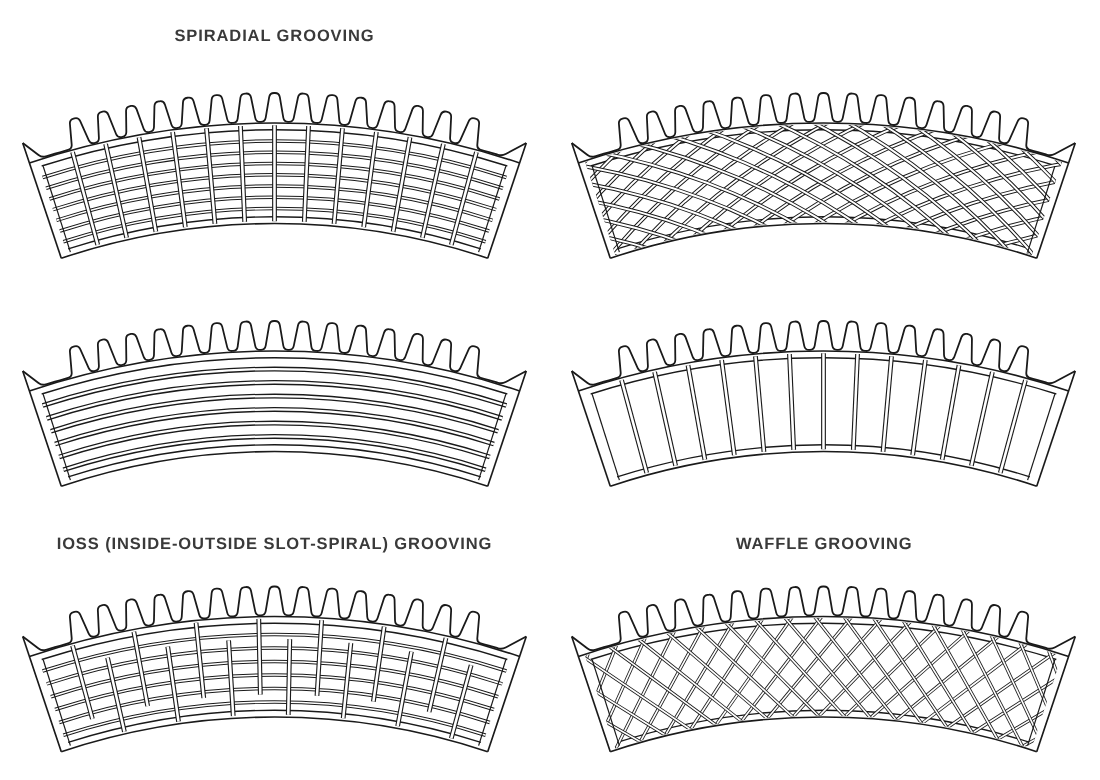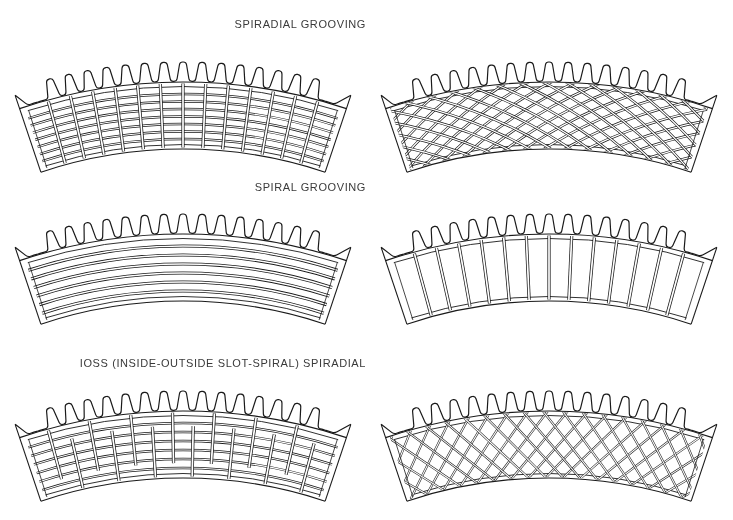--- a/index.html
+++ b/index.html
@@ -1,19 +1,19 @@
 <!DOCTYPE html>
 <html><head>
 <meta charset="utf-8">
 <style>
   html,body{margin:0;padding:0;background:#fff;}
   body{width:733px;height:520px;overflow:hidden;font-family:"Liberation Sans",sans-serif;}
   .grid{display:grid;grid-template-columns:366px 367px;grid-template-rows:173px 173px 174px;width:733px;height:520px;}
   .cell{position:relative;}
-  .title{position:absolute;left:0;right:0;text-align:right;font-size:11px;font-weight:400;
+  .title{position:absolute;left:0;right:0;text-align:center;font-size:11px;font-weight:700;
          letter-spacing:0.6px;color:#3a3a3a;white-space:nowrap;}
   .cell svg{position:absolute;left:0;display:block;}
   .r1 .title{top:18px}.r2 .title{top:8px}.r3 .title{top:11px}
   .r1 svg{top:27px}.r2 svg{top:6px}.r3 svg{top:10px}
 </style>
 </head>
 <body>
 
 <div class="grid">
 
@@ -182,21 +182,20 @@
         <path d="M40.85 145.15 A 448 448 0 0 1 325.15 145.15" fill="none" stroke="#1a1a1a" stroke-width="1.1"></path>
         <path d="M15.15 68.34 L25.67 76.37 Q 27.90 78.07 30.57 77.25 L31.24 77.04 Q 33.92 76.21 36.60 75.42 L37.28 75.22 Q 39.96 74.43 42.66 73.68 L45.33 72.93 Q 48.03 72.17 47.79 69.38 L46.60 55.53 Q 46.36 52.74 49.05 52.05 L49.65 51.89 Q 52.34 51.20 53.48 53.76 L59.14 66.45 Q 60.28 69.01 62.89 68.39 L63.46 68.25 Q 66.07 67.63 65.93 64.83 L65.24 50.95 Q 65.10 48.15 67.82 47.56 L68.42 47.42 Q 71.13 46.83 72.18 49.42 L77.38 62.32 Q 78.43 64.91 81.05 64.38 L81.64 64.27 Q 84.26 63.74 84.22 60.94 L84.04 47.04 Q 84.00 44.24 86.73 43.74 L87.34 43.63 Q 90.07 43.13 91.03 45.77 L95.76 58.84 Q 96.71 61.47 99.35 61.04 L99.94 60.94 Q 102.58 60.51 102.65 57.71 L102.96 43.81 Q 103.02 41.01 105.77 40.61 L106.38 40.52 Q 109.13 40.12 109.99 42.79 L114.25 56.02 Q 115.10 58.69 117.76 58.35 L118.35 58.28 Q 121.01 57.94 121.17 55.14 L121.99 41.27 Q 122.15 38.47 124.91 38.17 L125.53 38.10 Q 128.29 37.80 129.05 40.50 L132.83 53.88 Q 133.59 56.57 136.25 56.33 L136.85 56.28 Q 139.52 56.04 139.78 53.25 L141.09 39.41 Q 141.36 36.62 144.13 36.42 L144.75 36.38 Q 147.52 36.18 148.18 38.90 L151.47 52.40 Q 152.13 55.12 154.81 54.98 L155.40 54.95 Q 158.08 54.80 158.44 52.03 L160.26 38.24 Q 160.62 35.47 163.40 35.37 L164.02 35.35 Q 166.79 35.25 167.36 37.99 L170.16 51.60 Q 170.72 54.35 173.40 54.30 L174.00 54.29 Q 176.67 54.24 177.14 51.48 L179.45 37.77 Q 179.91 35.01 182.69 35.01 L183.31 35.01 Q 186.09 35.01 186.55 37.77 L188.86 51.48 Q 189.33 54.24 192.00 54.29 L192.60 54.30 Q 195.28 54.35 195.84 51.60 L198.64 37.99 Q 199.21 35.25 201.98 35.35 L202.60 35.37 Q 205.38 35.47 205.74 38.24 L207.56 52.03 Q 207.92 54.80 210.60 54.95 L211.19 54.98 Q 213.87 55.12 214.53 52.40 L217.82 38.90 Q 218.48 36.18 221.25 36.38 L221.87 36.42 Q 224.64 36.62 224.91 39.41 L226.22 53.25 Q 226.48 56.04 229.15 56.28 L229.75 56.33 Q 232.41 56.57 233.17 53.88 L236.95 40.50 Q 237.71 37.80 240.47 38.10 L241.09 38.17 Q 243.85 38.47 244.01 41.27 L244.83 55.14 Q 244.99 57.94 247.65 58.28 L248.24 58.35 Q 250.90 58.69 251.75 56.02 L256.01 42.79 Q 256.87 40.12 259.62 40.52 L260.23 40.61 Q 262.98 41.01 263.04 43.81 L263.35 57.71 Q 263.42 60.51 266.06 60.94 L266.65 61.04 Q 269.29 61.47 270.24 58.84 L274.97 45.77 Q 275.93 43.13 278.66 43.63 L279.27 43.74 Q 282.00 44.24 281.96 47.04 L281.78 60.94 Q 281.74 63.74 284.36 64.27 L284.95 64.38 Q 287.57 64.91 288.62 62.32 L293.82 49.42 Q 294.87 46.83 297.58 47.42 L298.18 47.56 Q 300.90 48.15 300.76 50.95 L300.07 64.83 Q 299.93 67.63 302.54 68.25 L303.11 68.39 Q 305.72 69.01 306.86 66.45 L312.52 53.76 Q 313.66 51.20 316.35 51.89 L316.95 52.05 Q 319.64 52.74 319.40 55.53 L318.21 69.38 Q 317.97 72.17 320.04 72.74 L320.50 72.87 Q 322.58 73.44 325.27 74.22 L325.94 74.41 Q 328.63 75.19 331.31 75.99 L331.98 76.20 Q 334.67 77.00 337.13 75.68 L350.85 68.34" fill="none" stroke="#1a1a1a" stroke-width="1.2"></path>
         <path d="M15.15 68.34 L40.85 145.15" fill="none" stroke="#1a1a1a" stroke-width="1.1"></path>
         <path d="M350.85 68.34 L325.15 145.15" fill="none" stroke="#1a1a1a" stroke-width="1.1"></path>
         <path d="M28.79 83.87 L46.93 141.06" fill="none" stroke="#1a1a1a" stroke-width="0.8"></path>
         <path d="M337.21 83.87 L319.07 141.06" fill="none" stroke="#1a1a1a" stroke-width="0.8"></path>
       </svg>
   </figure>
 
   <figure class="cell r2" style="margin:0">
-    <div class="title">SPIRAL GROOVING</div>
     <svg width="366" height="152" viewBox="0 0 366 152">
         <defs>
           <clipPath id="clip2">
             <path d="M24.17 81.16 A 514 514 0 0 1 341.83 81.16 L321.75 142.98 A 449 449 0 0 0 44.25 142.98 Z"></path>
           </clipPath>
         </defs>
         <path d="M27.79 83.67 A 510.5 510.5 0 0 1 338.21 83.67" fill="none" stroke="#1a1a1a" stroke-width="0.9"></path>
         <path d="M45.43 138.92 A 452.5 452.5 0 0 1 320.57 138.92" fill="none" stroke="#1a1a1a" stroke-width="0.9"></path>
         <g clip-path="url(#clip2)">
           <path d="M42.23 134.17 A 458 458 0 0 1 323.77 134.17" fill="none" stroke="#1a1a1a" stroke-width="3.2"></path>
@@ -263,21 +262,21 @@
         <path d="M40.85 145.15 A 448 448 0 0 1 325.15 145.15" fill="none" stroke="#1a1a1a" stroke-width="1.1"></path>
         <path d="M15.15 68.34 L25.67 76.37 Q 27.90 78.07 30.57 77.25 L31.24 77.04 Q 33.92 76.21 36.60 75.42 L37.28 75.22 Q 39.96 74.43 42.66 73.68 L45.33 72.93 Q 48.03 72.17 47.79 69.38 L46.60 55.53 Q 46.36 52.74 49.05 52.05 L49.65 51.89 Q 52.34 51.20 53.48 53.76 L59.14 66.45 Q 60.28 69.01 62.89 68.39 L63.46 68.25 Q 66.07 67.63 65.93 64.83 L65.24 50.95 Q 65.10 48.15 67.82 47.56 L68.42 47.42 Q 71.13 46.83 72.18 49.42 L77.38 62.32 Q 78.43 64.91 81.05 64.38 L81.64 64.27 Q 84.26 63.74 84.22 60.94 L84.04 47.04 Q 84.00 44.24 86.73 43.74 L87.34 43.63 Q 90.07 43.13 91.03 45.77 L95.76 58.84 Q 96.71 61.47 99.35 61.04 L99.94 60.94 Q 102.58 60.51 102.65 57.71 L102.96 43.81 Q 103.02 41.01 105.77 40.61 L106.38 40.52 Q 109.13 40.12 109.99 42.79 L114.25 56.02 Q 115.10 58.69 117.76 58.35 L118.35 58.28 Q 121.01 57.94 121.17 55.14 L121.99 41.27 Q 122.15 38.47 124.91 38.17 L125.53 38.10 Q 128.29 37.80 129.05 40.50 L132.83 53.88 Q 133.59 56.57 136.25 56.33 L136.85 56.28 Q 139.52 56.04 139.78 53.25 L141.09 39.41 Q 141.36 36.62 144.13 36.42 L144.75 36.38 Q 147.52 36.18 148.18 38.90 L151.47 52.40 Q 152.13 55.12 154.81 54.98 L155.40 54.95 Q 158.08 54.80 158.44 52.03 L160.26 38.24 Q 160.62 35.47 163.40 35.37 L164.02 35.35 Q 166.79 35.25 167.36 37.99 L170.16 51.60 Q 170.72 54.35 173.40 54.30 L174.00 54.29 Q 176.67 54.24 177.14 51.48 L179.45 37.77 Q 179.91 35.01 182.69 35.01 L183.31 35.01 Q 186.09 35.01 186.55 37.77 L188.86 51.48 Q 189.33 54.24 192.00 54.29 L192.60 54.30 Q 195.28 54.35 195.84 51.60 L198.64 37.99 Q 199.21 35.25 201.98 35.35 L202.60 35.37 Q 205.38 35.47 205.74 38.24 L207.56 52.03 Q 207.92 54.80 210.60 54.95 L211.19 54.98 Q 213.87 55.12 214.53 52.40 L217.82 38.90 Q 218.48 36.18 221.25 36.38 L221.87 36.42 Q 224.64 36.62 224.91 39.41 L226.22 53.25 Q 226.48 56.04 229.15 56.28 L229.75 56.33 Q 232.41 56.57 233.17 53.88 L236.95 40.50 Q 237.71 37.80 240.47 38.10 L241.09 38.17 Q 243.85 38.47 244.01 41.27 L244.83 55.14 Q 244.99 57.94 247.65 58.28 L248.24 58.35 Q 250.90 58.69 251.75 56.02 L256.01 42.79 Q 256.87 40.12 259.62 40.52 L260.23 40.61 Q 262.98 41.01 263.04 43.81 L263.35 57.71 Q 263.42 60.51 266.06 60.94 L266.65 61.04 Q 269.29 61.47 270.24 58.84 L274.97 45.77 Q 275.93 43.13 278.66 43.63 L279.27 43.74 Q 282.00 44.24 281.96 47.04 L281.78 60.94 Q 281.74 63.74 284.36 64.27 L284.95 64.38 Q 287.57 64.91 288.62 62.32 L293.82 49.42 Q 294.87 46.83 297.58 47.42 L298.18 47.56 Q 300.90 48.15 300.76 50.95 L300.07 64.83 Q 299.93 67.63 302.54 68.25 L303.11 68.39 Q 305.72 69.01 306.86 66.45 L312.52 53.76 Q 313.66 51.20 316.35 51.89 L316.95 52.05 Q 319.64 52.74 319.40 55.53 L318.21 69.38 Q 317.97 72.17 320.04 72.74 L320.50 72.87 Q 322.58 73.44 325.27 74.22 L325.94 74.41 Q 328.63 75.19 331.31 75.99 L331.98 76.20 Q 334.67 77.00 337.13 75.68 L350.85 68.34" fill="none" stroke="#1a1a1a" stroke-width="1.2"></path>
         <path d="M15.15 68.34 L40.85 145.15" fill="none" stroke="#1a1a1a" stroke-width="1.1"></path>
         <path d="M350.85 68.34 L325.15 145.15" fill="none" stroke="#1a1a1a" stroke-width="1.1"></path>
         <path d="M28.79 83.87 L46.93 141.06" fill="none" stroke="#1a1a1a" stroke-width="0.8"></path>
         <path d="M337.21 83.87 L319.07 141.06" fill="none" stroke="#1a1a1a" stroke-width="0.8"></path>
       </svg>
   </figure>
 
   <figure class="cell r3" style="margin:0">
-    <div class="title">IOSS (INSIDE-OUTSIDE SLOT-SPIRAL) SPIRADIAL</div>
+    <div class="title">IOSS (INSIDE-OUTSIDE SLOT-SPIRAL) GROOVING</div>
     <svg width="366" height="152" viewBox="0 0 366 152">
         <defs>
           <clipPath id="clip4">
             <path d="M24.17 81.16 A 514 514 0 0 1 341.83 81.16 L321.75 142.98 A 449 449 0 0 0 44.25 142.98 Z"></path>
           </clipPath>
         </defs>
         <path d="M27.79 83.67 A 510.5 510.5 0 0 1 338.21 83.67" fill="none" stroke="#1a1a1a" stroke-width="0.9"></path>
         <path d="M45.43 138.92 A 452.5 452.5 0 0 1 320.57 138.92" fill="none" stroke="#1a1a1a" stroke-width="0.9"></path>
         <g clip-path="url(#clip4)">
           <path d="M42.23 134.17 A 458 458 0 0 1 323.77 134.17" fill="none" stroke="#1a1a1a" stroke-width="2.4"></path>
@@ -325,20 +324,21 @@
         <path d="M40.85 145.15 A 448 448 0 0 1 325.15 145.15" fill="none" stroke="#1a1a1a" stroke-width="1.1"></path>
         <path d="M15.15 68.34 L25.67 76.37 Q 27.90 78.07 30.57 77.25 L31.24 77.04 Q 33.92 76.21 36.60 75.42 L37.28 75.22 Q 39.96 74.43 42.66 73.68 L45.33 72.93 Q 48.03 72.17 47.79 69.38 L46.60 55.53 Q 46.36 52.74 49.05 52.05 L49.65 51.89 Q 52.34 51.20 53.48 53.76 L59.14 66.45 Q 60.28 69.01 62.89 68.39 L63.46 68.25 Q 66.07 67.63 65.93 64.83 L65.24 50.95 Q 65.10 48.15 67.82 47.56 L68.42 47.42 Q 71.13 46.83 72.18 49.42 L77.38 62.32 Q 78.43 64.91 81.05 64.38 L81.64 64.27 Q 84.26 63.74 84.22 60.94 L84.04 47.04 Q 84.00 44.24 86.73 43.74 L87.34 43.63 Q 90.07 43.13 91.03 45.77 L95.76 58.84 Q 96.71 61.47 99.35 61.04 L99.94 60.94 Q 102.58 60.51 102.65 57.71 L102.96 43.81 Q 103.02 41.01 105.77 40.61 L106.38 40.52 Q 109.13 40.12 109.99 42.79 L114.25 56.02 Q 115.10 58.69 117.76 58.35 L118.35 58.28 Q 121.01 57.94 121.17 55.14 L121.99 41.27 Q 122.15 38.47 124.91 38.17 L125.53 38.10 Q 128.29 37.80 129.05 40.50 L132.83 53.88 Q 133.59 56.57 136.25 56.33 L136.85 56.28 Q 139.52 56.04 139.78 53.25 L141.09 39.41 Q 141.36 36.62 144.13 36.42 L144.75 36.38 Q 147.52 36.18 148.18 38.90 L151.47 52.40 Q 152.13 55.12 154.81 54.98 L155.40 54.95 Q 158.08 54.80 158.44 52.03 L160.26 38.24 Q 160.62 35.47 163.40 35.37 L164.02 35.35 Q 166.79 35.25 167.36 37.99 L170.16 51.60 Q 170.72 54.35 173.40 54.30 L174.00 54.29 Q 176.67 54.24 177.14 51.48 L179.45 37.77 Q 179.91 35.01 182.69 35.01 L183.31 35.01 Q 186.09 35.01 186.55 37.77 L188.86 51.48 Q 189.33 54.24 192.00 54.29 L192.60 54.30 Q 195.28 54.35 195.84 51.60 L198.64 37.99 Q 199.21 35.25 201.98 35.35 L202.60 35.37 Q 205.38 35.47 205.74 38.24 L207.56 52.03 Q 207.92 54.80 210.60 54.95 L211.19 54.98 Q 213.87 55.12 214.53 52.40 L217.82 38.90 Q 218.48 36.18 221.25 36.38 L221.87 36.42 Q 224.64 36.62 224.91 39.41 L226.22 53.25 Q 226.48 56.04 229.15 56.28 L229.75 56.33 Q 232.41 56.57 233.17 53.88 L236.95 40.50 Q 237.71 37.80 240.47 38.10 L241.09 38.17 Q 243.85 38.47 244.01 41.27 L244.83 55.14 Q 244.99 57.94 247.65 58.28 L248.24 58.35 Q 250.90 58.69 251.75 56.02 L256.01 42.79 Q 256.87 40.12 259.62 40.52 L260.23 40.61 Q 262.98 41.01 263.04 43.81 L263.35 57.71 Q 263.42 60.51 266.06 60.94 L266.65 61.04 Q 269.29 61.47 270.24 58.84 L274.97 45.77 Q 275.93 43.13 278.66 43.63 L279.27 43.74 Q 282.00 44.24 281.96 47.04 L281.78 60.94 Q 281.74 63.74 284.36 64.27 L284.95 64.38 Q 287.57 64.91 288.62 62.32 L293.82 49.42 Q 294.87 46.83 297.58 47.42 L298.18 47.56 Q 300.90 48.15 300.76 50.95 L300.07 64.83 Q 299.93 67.63 302.54 68.25 L303.11 68.39 Q 305.72 69.01 306.86 66.45 L312.52 53.76 Q 313.66 51.20 316.35 51.89 L316.95 52.05 Q 319.64 52.74 319.40 55.53 L318.21 69.38 Q 317.97 72.17 320.04 72.74 L320.50 72.87 Q 322.58 73.44 325.27 74.22 L325.94 74.41 Q 328.63 75.19 331.31 75.99 L331.98 76.20 Q 334.67 77.00 337.13 75.68 L350.85 68.34" fill="none" stroke="#1a1a1a" stroke-width="1.2"></path>
         <path d="M15.15 68.34 L40.85 145.15" fill="none" stroke="#1a1a1a" stroke-width="1.1"></path>
         <path d="M350.85 68.34 L325.15 145.15" fill="none" stroke="#1a1a1a" stroke-width="1.1"></path>
         <path d="M28.79 83.87 L46.93 141.06" fill="none" stroke="#1a1a1a" stroke-width="0.8"></path>
         <path d="M337.21 83.87 L319.07 141.06" fill="none" stroke="#1a1a1a" stroke-width="0.8"></path>
       </svg>
   </figure>
 
   <figure class="cell r3" style="margin:0">
+    <div class="title">WAFFLE GROOVING</div>
     <svg width="366" height="152" viewBox="0 0 366 152">
         <defs>
           <clipPath id="clip5">
             <path d="M24.17 81.16 A 514 514 0 0 1 341.83 81.16 L321.75 142.98 A 449 449 0 0 0 44.25 142.98 Z"></path>
           </clipPath>
         </defs>
         <path d="M27.79 83.67 A 510.5 510.5 0 0 1 338.21 83.67" fill="none" stroke="#1a1a1a" stroke-width="0.9"></path>
         <path d="M45.43 138.92 A 452.5 452.5 0 0 1 320.57 138.92" fill="none" stroke="#1a1a1a" stroke-width="0.9"></path>
         <g clip-path="url(#clip5)">
           <path d="M-21.55 177.05 L9.42 79.83" fill="none" stroke="#1a1a1a" stroke-width="2.2"></path>

